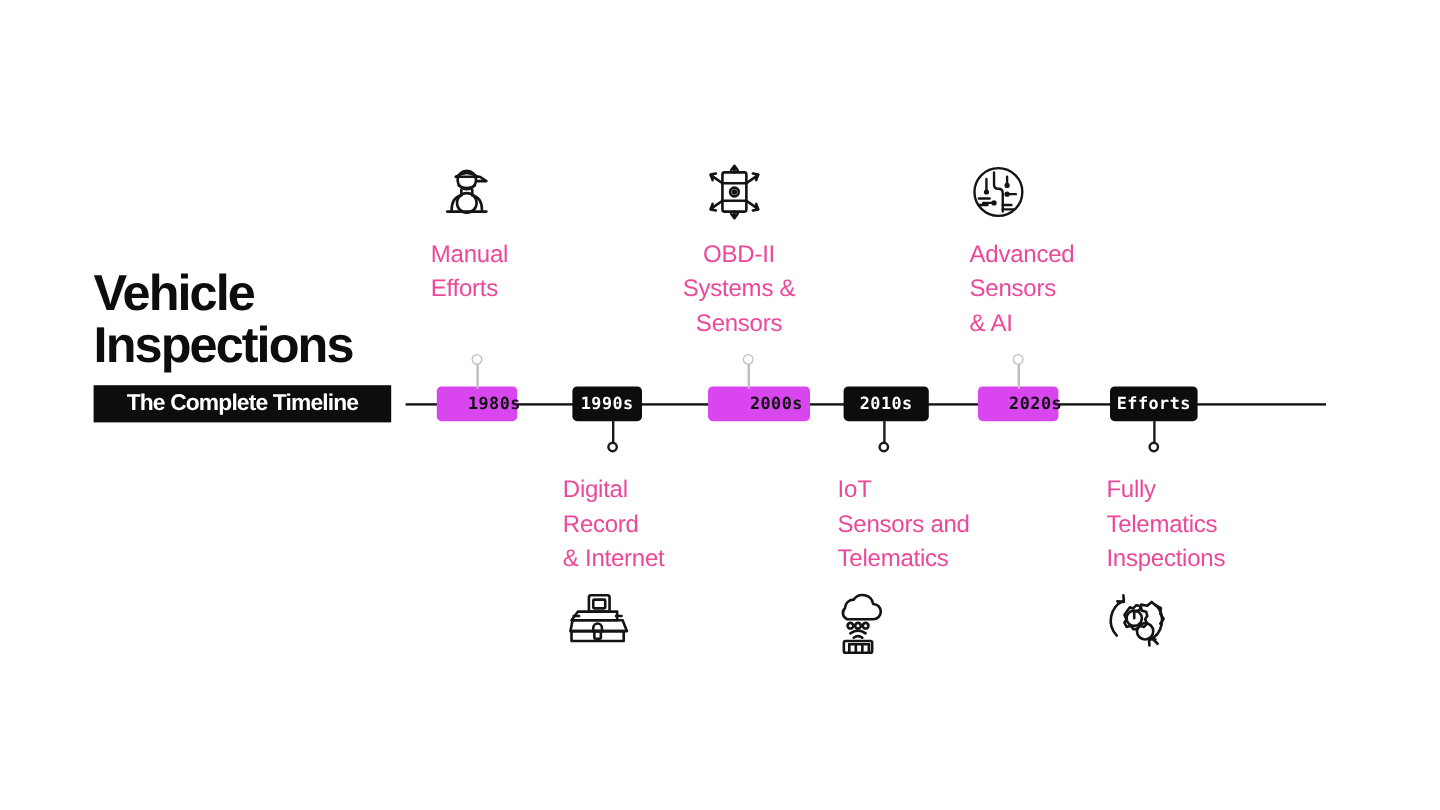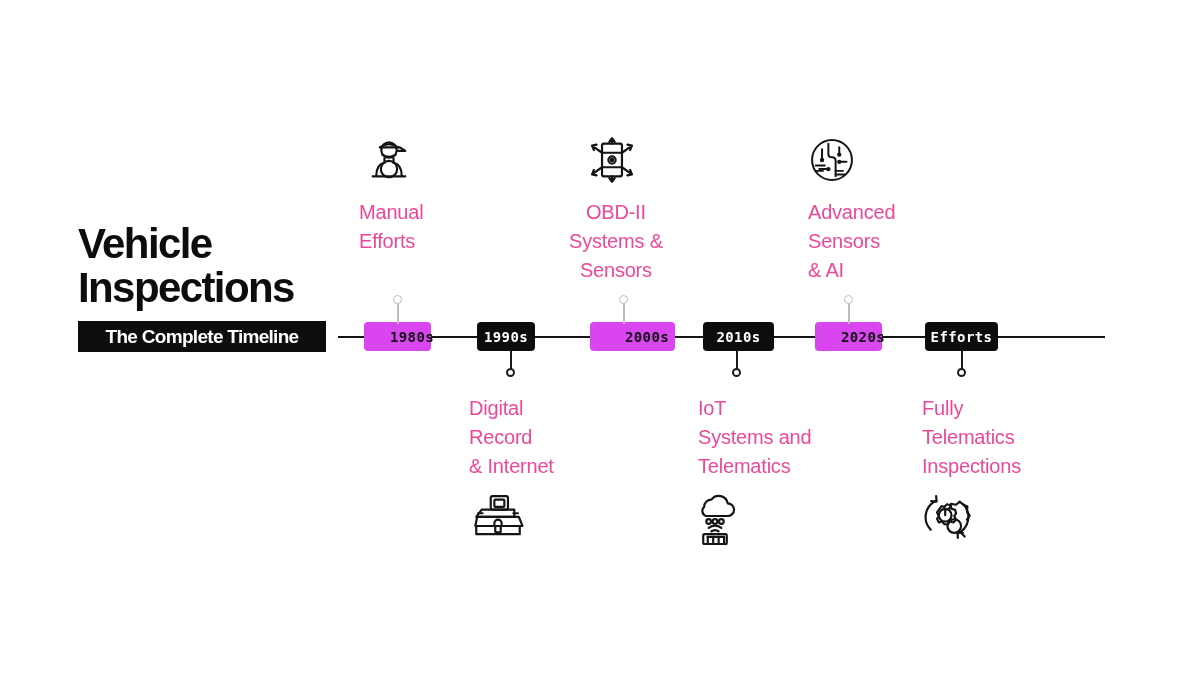--- a/index.html
+++ b/index.html
@@ -234,21 +234,21 @@
     <path d="M21 40 l-10 7 M12 43 l-2 5 l5 1"></path>
     <path d="M43 40 l10 7 M52 43 l2 5 l-5 1"></path>
   </svg>
       </div>
       <div class="milestone dark" style="left: 703px; width: 71px;">
         <span class="milestone-label">2010s</span>
       </div>
       <div class="stem down" style="left: 735.5px;"></div>
       <div class="stem-dot down" style="left: 732px;"></div>
       <div class="event-text" style="left: 698px; top: 394px;">IoT
-Systems and
+Sensors and
 Telematics</div>
       <div class="event-icon" style="left: 686px; top: 487px;">
         <svg id="icon-cloud-iot-sensor-icon" viewBox="0 0 64 64" fill="none" stroke="#141414" stroke-width="2.4" stroke-linecap="round" stroke-linejoin="round">
     <path d="M20 22 a8 8 0 0 1 8 -8 a10 10 0 0 1 18 4 a7 7 0 0 1 0 14 h-24 a6 6 0 0 1 -2 -10 z"></path>
     <circle cx="25" cy="38" r="2.6"></circle>
     <circle cx="32" cy="38" r="2.6"></circle>
     <circle cx="39" cy="38" r="2.6"></circle>
     <path d="M25 45 q7 -5 14 0"></path>
     <path d="M28 49 q4 -3 8 0"></path>
     <rect x="19" y="52" width="26" height="11" rx="1.5"></rect>

